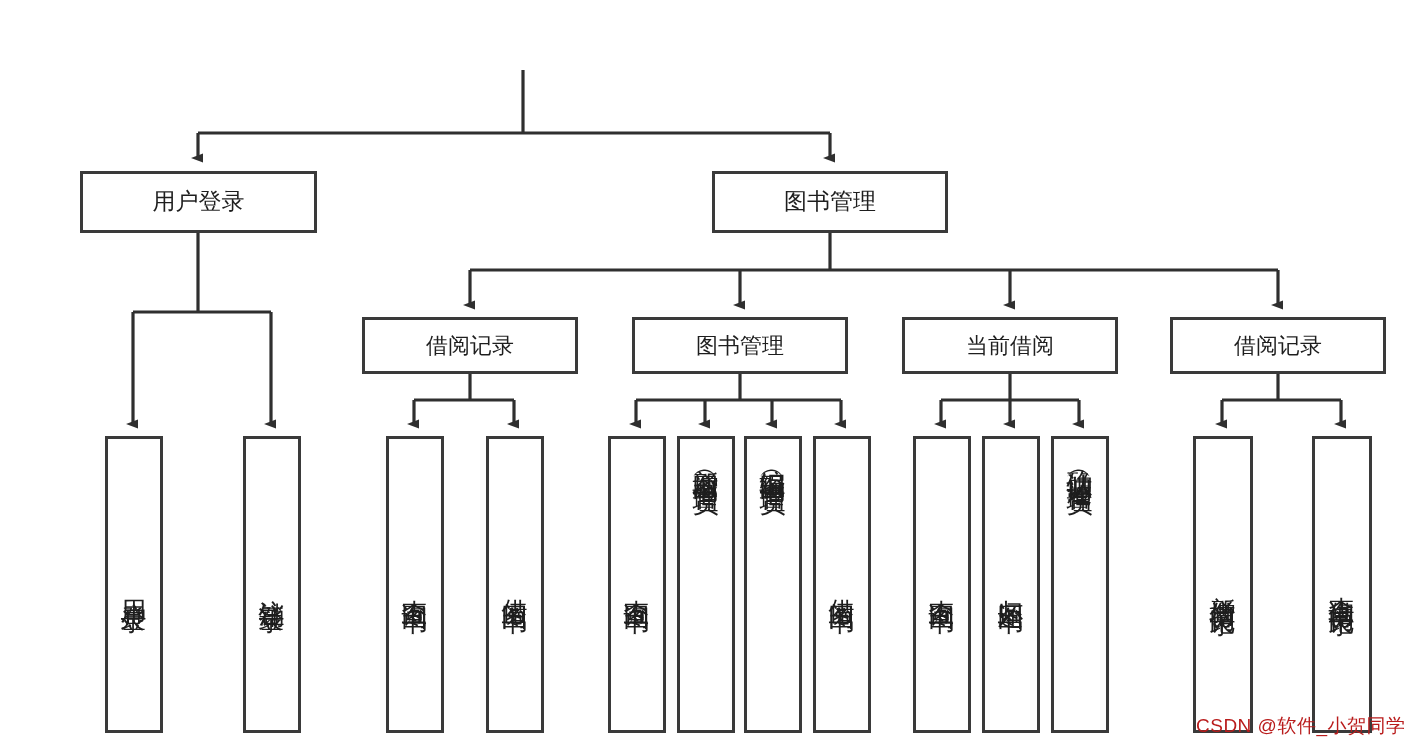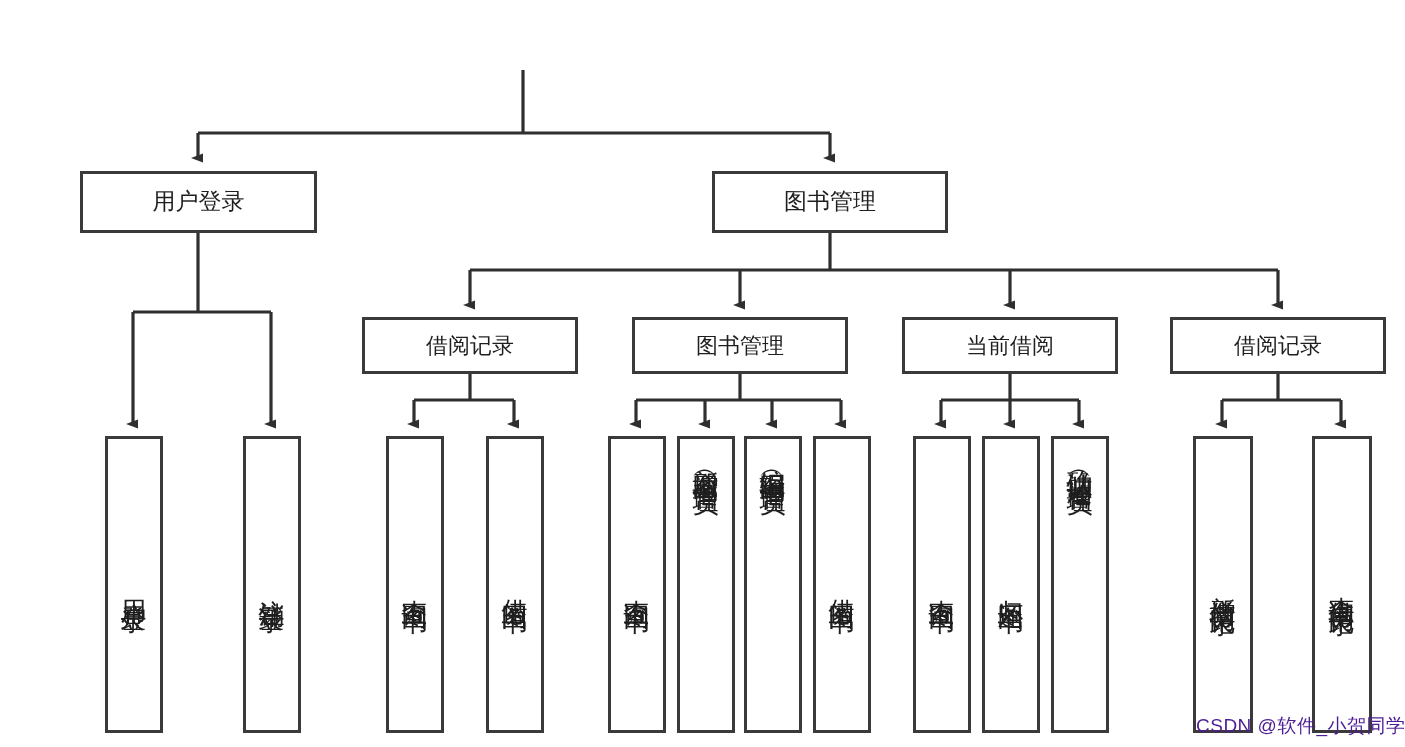--- a/index.html
+++ b/index.html
@@ -56,21 +56,21 @@
     align-self: flex-start;
     margin-top: 10px;
   }
   .leaf.center-text .node-label {
     align-self: center;
     margin-top: 0;
   }
   .watermark {
     position: absolute;
     font-size: 19px;
-    color: #4c1d95;
+    color: #b91c1c;
     white-space: nowrap;
     letter-spacing: 0.5px;
   }
 </style>
 </head>
 <body>
 
 <div id="canvas">
 
   <svg class="wires" viewBox="0 0 1405 747">

